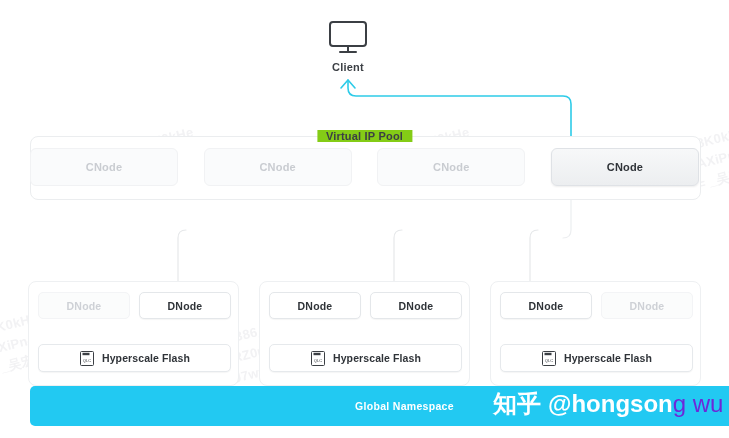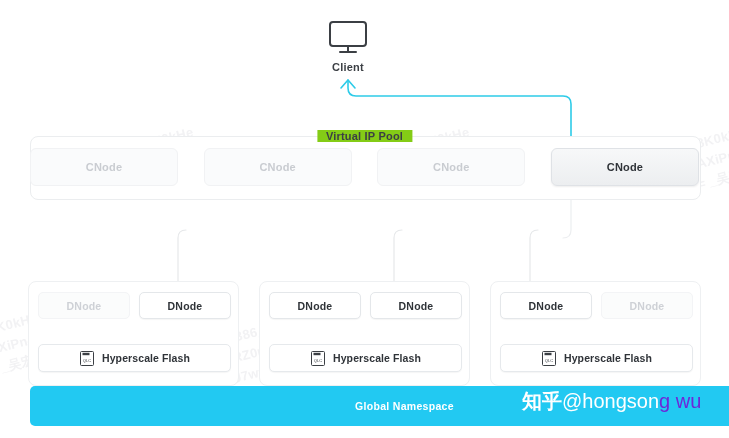--- a/index.html
+++ b/index.html
@@ -57,24 +57,24 @@
        display:flex;align-items:center;justify-content:center;gap:7px;box-sizing:border-box;}
   .flash .ftxt{font-size:10.5px;font-weight:700;color:#2f3338;letter-spacing:.1px;}
   .chip{width:16px;height:18px;}
 
   
   #gns{position:absolute;left:30px;top:386px;width:669px;height:40px;border-radius:5px;
        display:flex;align-items:center;justify-content:center;z-index:3;}
   #gns .lbl{font-size:10.5px;font-weight:700;color:#ffffff;letter-spacing:.3px;}
 
   
-  #zhihu{position:absolute;left:522px;top:388px;z-index:6;display:flex;align-items:baseline;
-       font-size:20px;font-weight:700;white-space:nowrap;pointer-events:none;}
+  #zhihu{position:absolute;left:493px;top:388px;z-index:6;display:flex;align-items:baseline;
+       font-size:24px;font-weight:700;white-space:nowrap;pointer-events:none;}
   #zhihu .zh{color:#ffffff;font-family:"DejaVu Sans",sans-serif;}
-  #zhihu .at{color:#ffffff;font-weight:400;}
+  #zhihu .at{color:#ffffff;margin-left:7px;font-weight:700;}
   #zhihu .tail{color:#6d28d9;font-weight:400;}
 </style>
 </head>
 <body>
 
 <div id="stage">
 
   <div id="wm-layer">
       <div class="wm-cell" style="left: 0px; top: 0px;">
         <div class="l3" style="margin-left:4px">U7w== _吴宏松</div>

